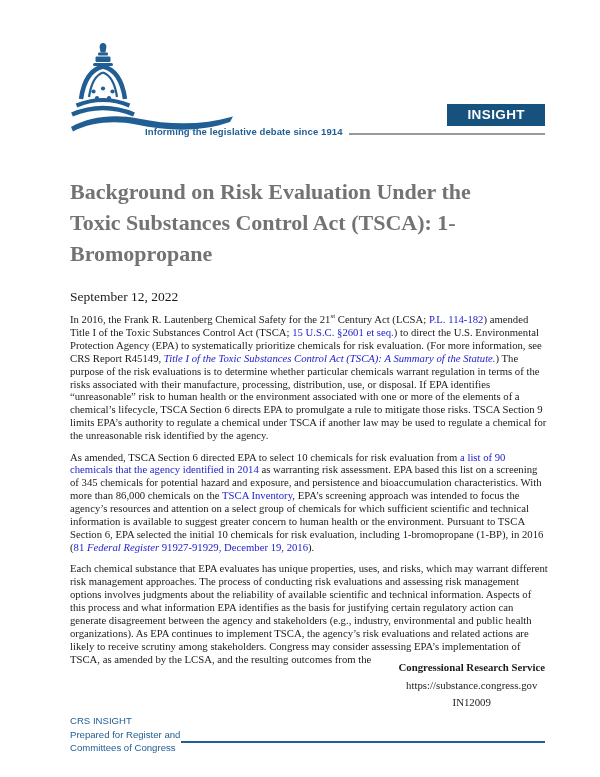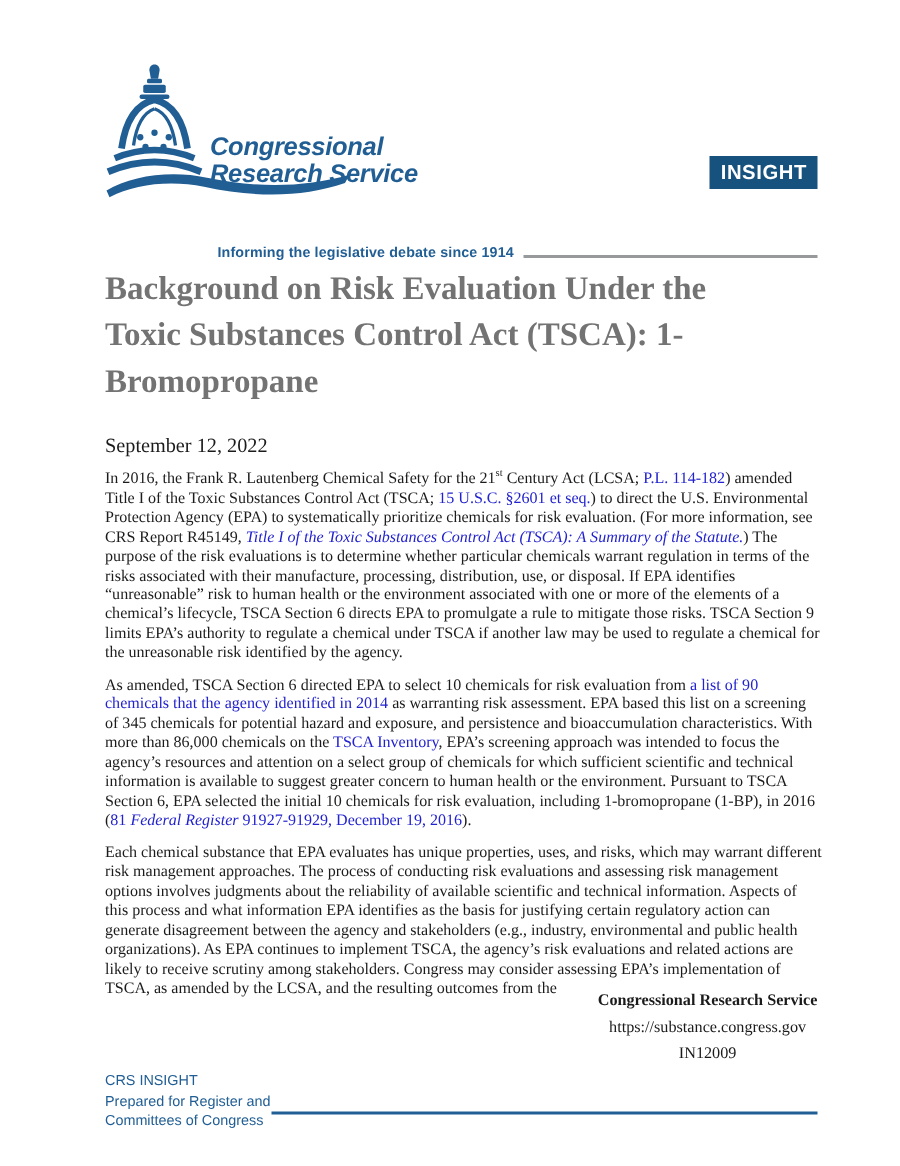--- a/index.html
+++ b/index.html
@@ -15,30 +15,30 @@
     font-family:"Liberation Serif",serif;color:var(--ink);overflow:hidden;
   }
   
   .logo{position:absolute;left:70px;top:42px;width:475px;height:100px;}
   .dome-svg{position:absolute;left:0;top:0;width:172px;height:92px;color:var(--brand);}
   .org-text{
     position:absolute;left:70px;top:47px;z-index:2;
     font-family:"Liberation Sans",sans-serif;font-weight:bold;font-style:italic;
     font-size:17px;line-height:18px;color:var(--brand);letter-spacing:-0.2px;
   }
-  .tagline-row{position:absolute;left:75px;top:84px;right:0;display:flex;align-items:flex-end;z-index:2;margin-top:37px;}
+  .tagline-row{position:absolute;left:75px;top:84px;right:0;display:flex;align-items:flex-end;z-index:2;}
   .tagline{
     font-family:"Liberation Sans",sans-serif;font-weight:bold;font-size:9.5px;
     color:var(--brand);letter-spacing:0.1px;white-space:nowrap;
   }
   .h-rule{flex:1;border-bottom:2px solid var(--rule-gray);margin:0 0 2px 6px;}
   .badge{
     position:absolute;right:55px;top:104px;background:var(--badge);color:#fff;
     font-family:"Liberation Sans",sans-serif;font-weight:bold;font-size:13.5px;
-    line-height:1;padding:4px 7px 4px;letter-spacing:0.4px;
+    line-height:1;padding:4px 20px 4px;letter-spacing:0.4px;
   }
   
   .title{
     position:absolute;left:70px;top:176px;width:452px;margin:0;
     font-size:22px;line-height:31px;font-weight:bold;color:#737373;
   }
   .body-block{position:absolute;left:70px;top:289px;width:478px;}
   .date{font-size:13.5px;margin:0 0 8px 0;}
   .para{font-size:10.7px;line-height:12.9px;margin:0 0 8.5px 0;text-align:left;}
   .para sup{font-size:7px;line-height:0;margin-top:28px;}
@@ -80,24 +80,20 @@
         <path d="M1 85C18 75 44 71.5 68 76.5 102 83.5 133 83 163 74.5L160 80C132 89.5 101 90 66 82.5 44 78 20 80.5 3 89.5Z"></path>
       </g>
       <g fill="none" stroke="currentColor">
         <path d="M11 57C14 36 22 27 33 24.5 44 27 52 36 55 57" stroke-width="4.5"></path>
         <path d="M19 55C21 41 26 33 33 30.5" stroke-width="2.2"></path>
         <path d="M47 55C45 41 40 33 33 30.5" stroke-width="2.2"></path>
         <path d="M6.5 63.5Q33 52.5 59.5 63.5" stroke-width="4.2"></path>
         <path d="M2 72.5Q33 59.5 64 72.5" stroke-width="4.6"></path>
       </g>
     </svg>
-    <div class="org-text">
-      <div>Congressional</div>
-      <div>Research Service</div>
-    </div>
     <div class="tagline-row">
       <span class="tagline">Informing the legislative debate since 1914</span>
       <span class="h-rule"></span>
     </div>
   </div>
   <div class="badge">INSIGHT</div>
 
   <h1 class="title">Background on Risk Evaluation Under the Toxic Substances Control Act (TSCA): 1-Bromopropane</h1>
 
   <div class="body-block">

